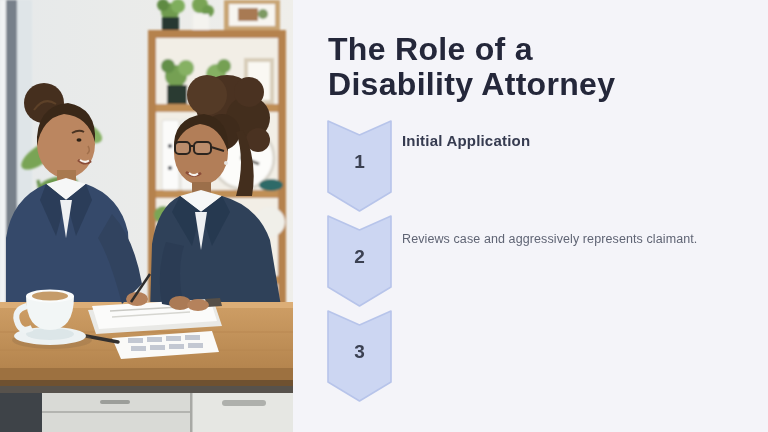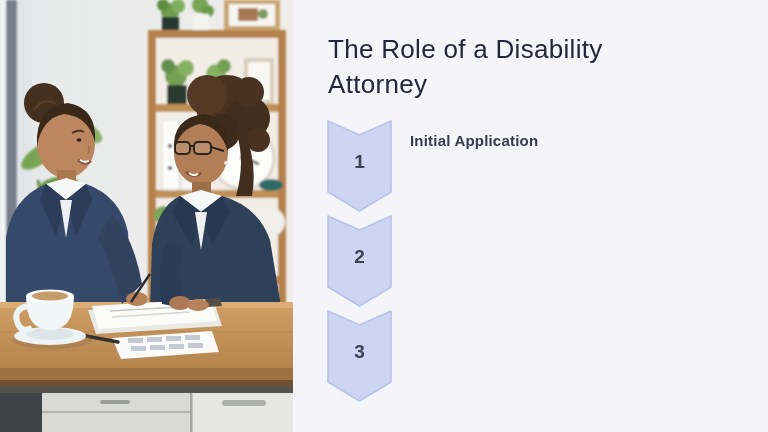--- a/index.html
+++ b/index.html
@@ -20,41 +20,41 @@
   .photo-pane{width:293px;height:432px;flex:none;position:relative;overflow:hidden;}
   .photo-pane svg{display:block;width:293px;height:432px;}
   .content-pane{
     flex:1;height:432px;box-sizing:border-box;
     background:var(--panel-bg);
     padding:30px 18px 0 34px;
   }
   .title{
     margin:2px 0 0 1px;
     max-width:358px;
-    font-size:26px;line-height:35px;font-weight:400;
+    font-size:32px;line-height:35px;font-weight:700;
     letter-spacing:0.3px;
     color:var(--title-text);
   }
   .steps{margin-top:18px;display:flex;flex-direction:column;gap:3px;}
   .step{display:flex;align-items:flex-start;}
   .chevron-wrap{position:relative;width:65px;height:92px;flex:none;}
   .chevron-svg{display:block;width:65px;height:92px;}
   .chevron-shape{
     fill:var(--chevron-fill);
     stroke:var(--chevron-border);
     stroke-width:1.6;
     stroke-linejoin:round;
   }
   .step-number{
     position:absolute;left:0;top:0;width:100%;height:100%;
     display:flex;align-items:center;justify-content:center;
     box-sizing:border-box;padding-bottom:8px;
     font-size:19px;font-weight:600;color:#3b4152;
   }
-  .step-text{margin-left:18px;padding-top:12px;}
+  .step-text{margin-left:10px;padding-top:12px;}
   .step-title{
     font-size:15px;font-weight:700;letter-spacing:0.2px;
     color:var(--step-title-text);
   }
   .step-desc{
     margin-top:5px;
     font-size:12.5px;letter-spacing:0.1px;
     color:var(--step-desc-text);
   }
 </style>
@@ -274,20 +274,21 @@
       </div>
 
       <div class="step">
         <div class="chevron-wrap">
           <svg class="chevron-svg" viewBox="0 0 65 92">
             <polygon class="chevron-shape" points="1,1 32.5,15 64,1 64,72 32.5,91 1,72"></polygon>
           </svg>
           <div class="step-number">2</div>
         </div>
         <div class="step-text">
+          <div class="step-desc">Reviews case and aggressively represents claimant.</div>
         </div>
       </div>
 
       <div class="step">
         <div class="chevron-wrap">
           <svg class="chevron-svg" viewBox="0 0 65 92">
             <polygon class="chevron-shape" points="1,1 32.5,15 64,1 64,72 32.5,91 1,72"></polygon>
           </svg>
           <div class="step-number">3</div>
         </div>

